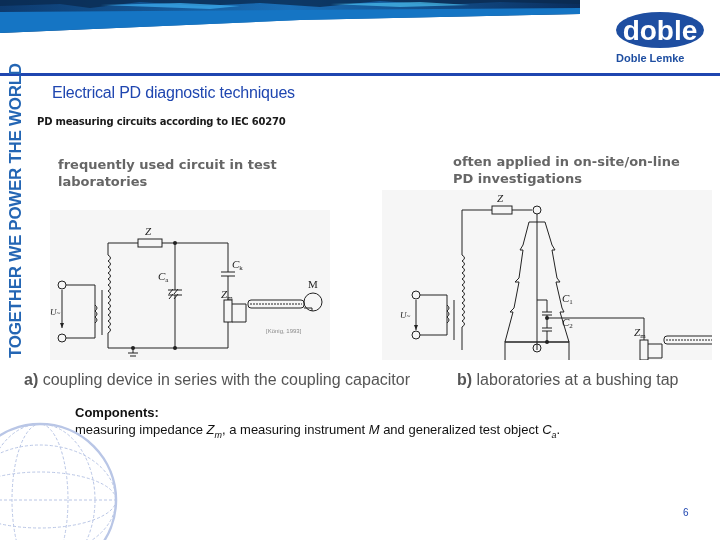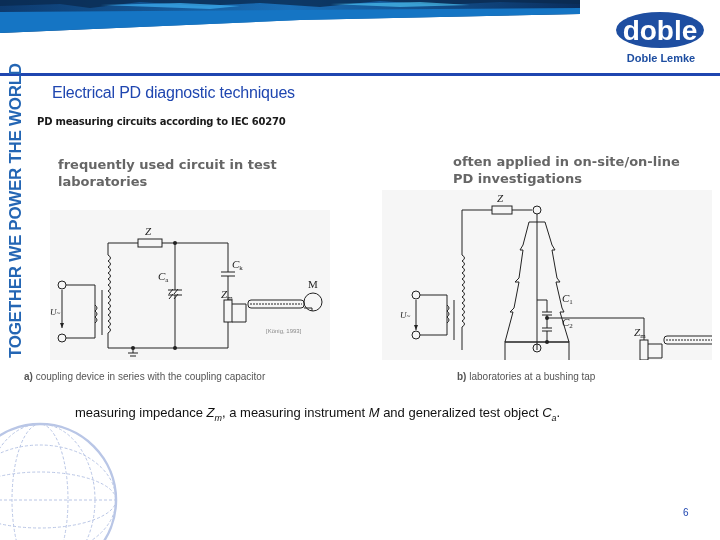--- a/index.html
+++ b/index.html
@@ -1,32 +1,32 @@
 <!DOCTYPE html>
 <html><head>
 <meta charset="utf-8">
 <style>
   html, body { margin: 0; padding: 0; }
   body { width: 720px; height: 540px; position: relative; overflow: hidden; background: #ffffff; font-family: "DejaVu Sans", sans-serif; }
   .banner { position: absolute; left: 0; top: 0; width: 720px; height: 45px; }
   .logo { position: absolute; left: 608px; top: 10px; width: 104px; height: 62px; }
-  .logo-sub { position: absolute; left: 616px; top: 52px; width: 90px; text-align: center; font-family: "Liberation Sans", sans-serif; font-weight: bold; font-size: 11px; color: #1e4ea1; }
+  .logo-sub { position: absolute; left: 616px; top: 52px; width: 90px; text-align: left; font-family: "Liberation Sans", sans-serif; font-weight: bold; font-size: 11px; color: #1e4ea1; }
   .rule { position: absolute; left: 0; top: 73px; width: 720px; height: 3px; background: #1f46b0; }
   .side-text { position: absolute; left: 4px; top: 110px; width: 24px; height: 245px; }
   .side-text span { position: absolute; left: 50%; top: 50%; transform: translate(-50%,-50%) rotate(-90deg); white-space: nowrap; font-family: "Liberation Sans", sans-serif; font-weight: bold; font-size: 17px; letter-spacing: -0.3px; color: #2466b4; transform-origin: center; display: block; width: 250px; text-align: center; }
   .title { position: absolute; left: 52px; top: 84px; font-family: Liberation Sans, sans-serif; font-size: 16px; color: #1f46b0; white-space: nowrap; letter-spacing: -0.2px; }
   .subtitle { position: absolute; left: 37px; top: 116px; font-family: "DejaVu Sans", sans-serif; font-weight: bold; font-size: 10px; color: #1a1a1a; white-space: nowrap; letter-spacing: -0.2px; }
   .cap { position: absolute; font-family: "DejaVu Sans", sans-serif; font-weight: bold; font-size: 13px; line-height: 17px; color: #666666; }
   .cap-a { left: 58px; top: 156px; width: 230px; }
   .cap-b { left: 453px; top: 153px; width: 240px; }
   .circuit { position: absolute; background: #f6f6f6; }
   .circuit-a { left: 50px; top: 210px; width: 280px; height: 150px; }
   .circuit-b { left: 382px; top: 190px; width: 330px; height: 170px; }
   .cite { position: absolute; left: 266px; top: 328px; font-family: "Liberation Sans", sans-serif; font-size: 6px; color: #8a8a8a; }
-  .label { position: absolute; font-family: "Liberation Sans", sans-serif; font-size: 10px; color: #555555; white-space: nowrap; }
+  .label { position: absolute; font-family: "Liberation Sans", sans-serif; font-size: 16px; color: #555555; white-space: nowrap; }
   .label b { color: #555; }
   .label-a { left: 24px; top: 371px; }
   .label-b { left: 457px; top: 371px; }
   .components { position: absolute; left: 75px; top: 404px; font-family: "Liberation Sans", sans-serif; font-size: 13px; line-height: 17px; color: #111111; width: 640px; }
   .components .head { font-weight: bold; }
   .components i sub { font-size: 9px; }
   .globe { position: absolute; left: -40px; top: 420px; width: 160px; height: 160px; }
   .page-num { position: absolute; left: 683px; top: 507px; font-family: "Liberation Sans", sans-serif; font-size: 10px; color: #1f46b0; }
 </style>
 </head>
@@ -182,20 +182,21 @@
     <text x="180" y="136">C<tspan font-size="7" font-style="normal" dy="2">2</tspan></text>
     <text x="252" y="146">Z<tspan font-size="7" font-style="normal" dy="2">m</tspan></text>
     <text x="18" y="128" font-size="9">U<tspan font-size="7">~</tspan></text>
   </g>
 </svg>
 
 <div class="label label-a"><b>a)</b> <span>coupling device in series with the coupling capacitor</span></div>
 <div class="label label-b"><b>b)</b> <span>laboratories at a bushing tap</span></div>
 
 <div class="components">
+  <div class="head">Components:</div>
   <div><span>measuring impedance </span><i><span>Z</span><sub>m</sub></i><span>, a measuring instrument </span><i>M</i><span> and generalized test object </span><i><span>C</span><sub>a</sub></i><span>.</span></div>
 </div>
 
 <svg class="globe" viewBox="0 0 160 160">
   <g stroke="#b9c6e6" stroke-width="1" fill="none">
     <circle cx="80" cy="80" r="76" stroke-width="2.5"></circle>
     <ellipse cx="80" cy="80" rx="76" ry="28" stroke-dasharray="3,2"></ellipse>
     <ellipse cx="80" cy="80" rx="76" ry="55" stroke-dasharray="3,2"></ellipse>
     <ellipse cx="80" cy="80" rx="28" ry="76" stroke-dasharray="3,2"></ellipse>
     <ellipse cx="80" cy="80" rx="55" ry="76" stroke-dasharray="3,2"></ellipse>

